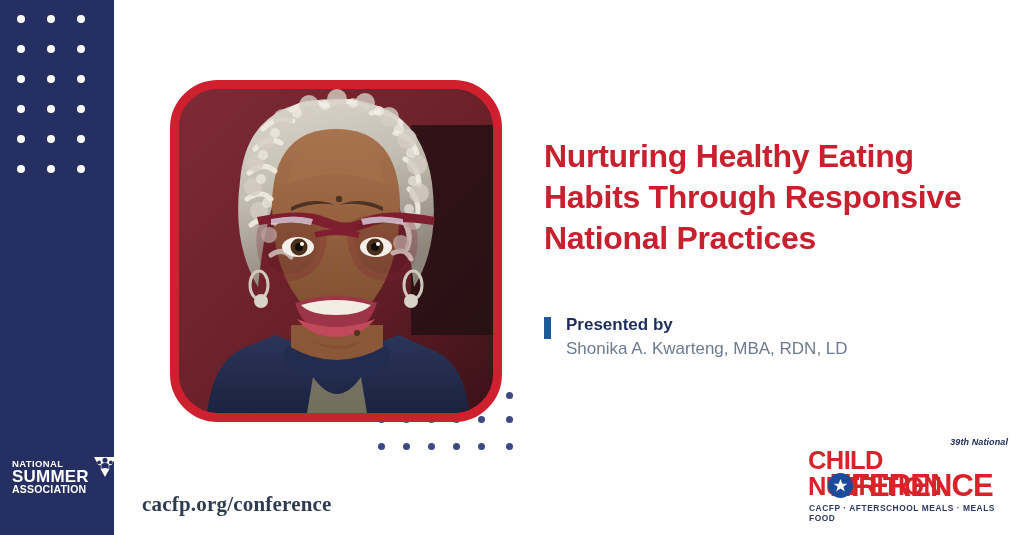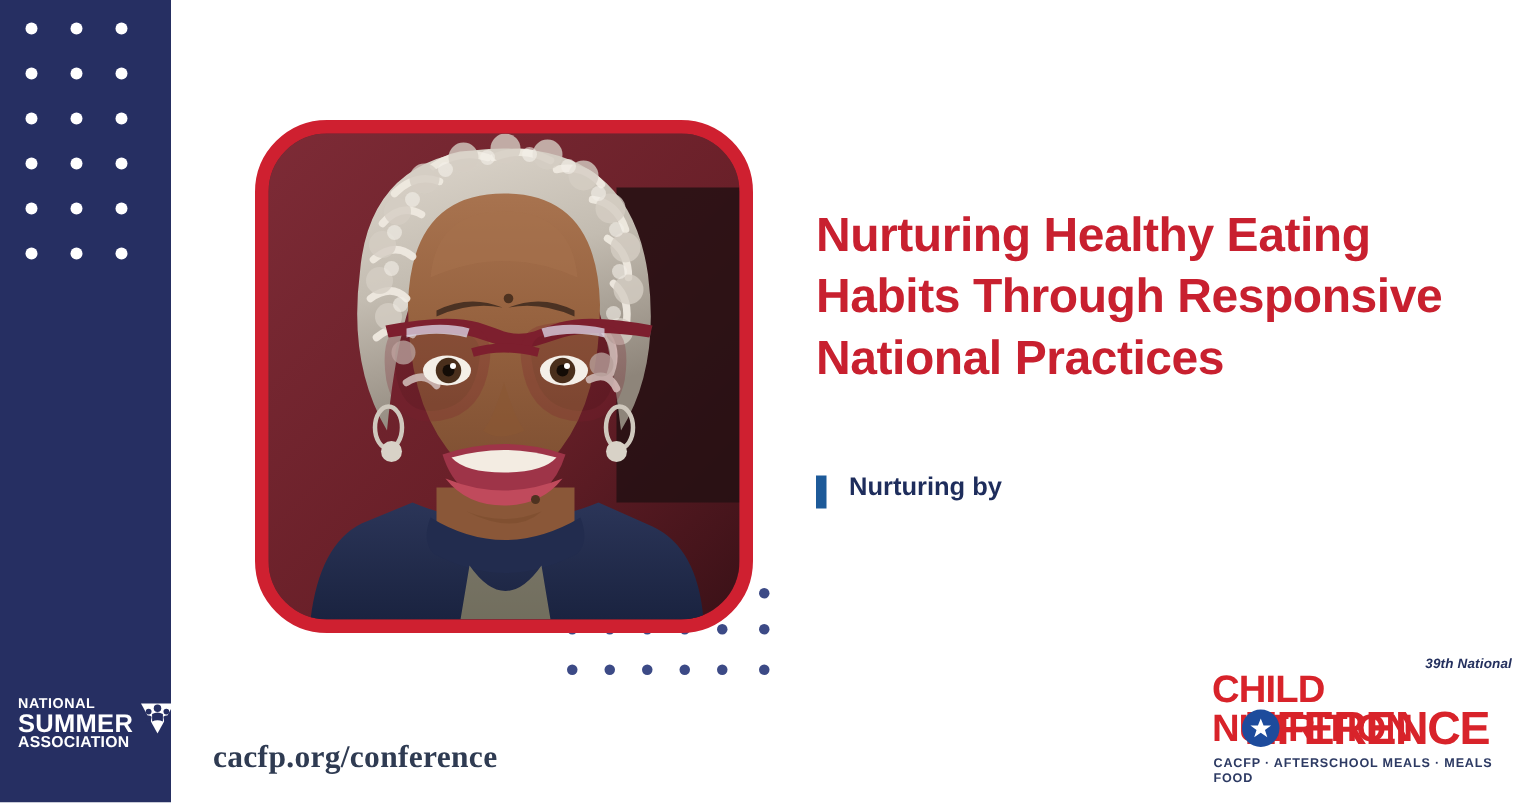--- a/index.html
+++ b/index.html
@@ -21,21 +21,21 @@
     position:absolute; left:0; top:0; width:114px; height:200px;
   }
   .dot-grid-sidebar .dot{
     position:absolute; width:8px; height:8px; border-radius:50%;
     background:#ffffff;
   }
 
   .cacfp-logo{
     position:absolute; left:12px; bottom:28px;
     width:92px; height:48px;
-    display:flex; align-items:center;
+    display:flex; 
   }
   .cacfp-words{
     display:flex; flex-direction:column;
     color:#ffffff; line-height:1.02;
   }
   .cacfp-words .l1{ font-size:9.5px; font-weight:700; letter-spacing:.4px; }
   .cacfp-words .l2{ font-size:17px; font-weight:700; letter-spacing:.2px; margin-top:-1px; }
   .cacfp-words .l3{ font-size:10.5px; font-weight:700; letter-spacing:.2px; margin-top:-1px; }
   .cacfp-emblem{ margin-left:3px; margin-top:-4px; }
 
@@ -314,21 +314,22 @@
     <circle cx="82" cy="212" r="7" fill="#d8d2c7"></circle>
     <ellipse cx="234" cy="196" rx="9" ry="14" fill="none" stroke="#cfc8bd" stroke-width="3"></ellipse>
     <circle cx="232" cy="212" r="7" fill="#d8d2c7"></circle>
   </svg>
 </div>
 
 <h1 class="title">Nurturing Healthy Eating Habits Through Responsive National Practices</h1>
 
 <div class="presented">
   <span class="bar"></span>
-  <div class="label">Nurturing by</div>
+  <div class="label">Presented by</div>
+  <div class="name">Shonika A. Kwarteng, MBA, RDN, LD</div>
 </div>
 
 <div class="url">cacfp.org/conference</div>
 
 <div class="conf-logo">
   <span class="sup">39th National</span>
   <span class="line1">CHILD NUTRITION</span>
   <span class="line2"><span class="gap">C</span><span>NFERENCE</span></span>
   <span class="star-o">
     <svg width="15" height="15" viewBox="0 0 24 24">

